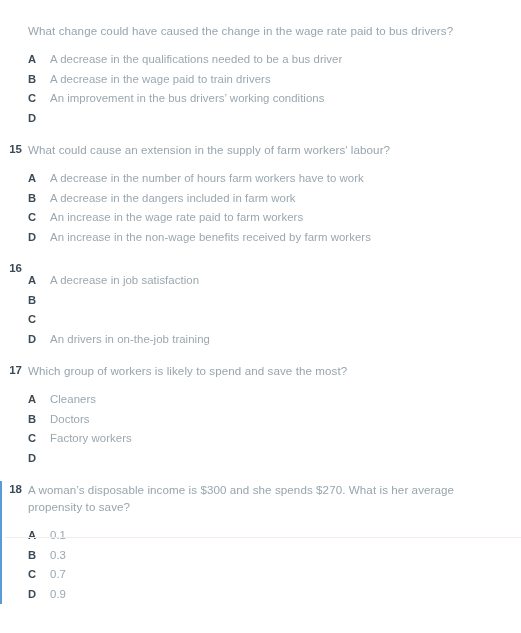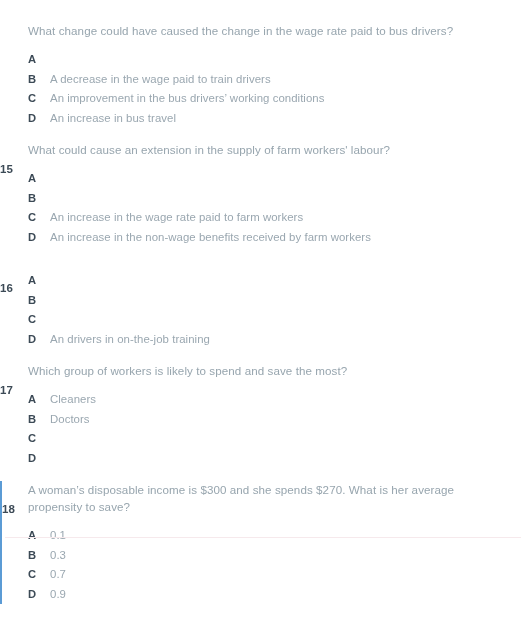--- a/index.html
+++ b/index.html
@@ -24,26 +24,26 @@
   .question {
     position: relative;
     display: flex;
     align-items: flex-start;
     padding: 0;
     margin: 0;
   }
   .q-number {
     width: 22px;
     min-width: 22px;
+    text-align: right;
     font-size: 11.5px;
     font-weight: bold;
     color: #3c4a56;
     line-height: 17px;
     padding-top: 0;
-    margin-top: 20px;
   }
   .q-body {
     margin-left: 6px;
     flex: 1;
   }
   .q-stem {
     font-size: 11.6px;
     color: #97a5ae;
     line-height: 17px;
     letter-spacing: 0.08px;
@@ -99,49 +99,51 @@
 <div class="sheet">
   <div class="spacer-top"></div>
 
   <div class="question">
     <div class="q-number"></div>
     <div class="q-body">
       <div class="q-stem">What change could have caused the change in the wage rate paid to bus drivers?</div>
       <div class="options">
         <div class="option">
           <div class="opt-letter">A</div>
+          <div class="opt-text">A decrease in the qualifications needed to be a bus driver</div>
         </div>
         <div class="option">
           <div class="opt-letter">B</div>
           <div class="opt-text">A decrease in the wage paid to train drivers</div>
         </div>
         <div class="option">
           <div class="opt-letter">C</div>
           <div class="opt-text">An improvement in the bus drivers’ working conditions</div>
         </div>
         <div class="option">
           <div class="opt-letter">D</div>
-          <div class="opt-text">An increase in bus travel</div>
         </div>
       </div>
     </div>
   </div>
 
   <div class="block-gap"></div>
 
   <div class="question">
     <div class="q-number">15</div>
     <div class="q-body">
       <div class="q-stem">What could cause an extension in the supply of farm workers' labour?</div>
       <div class="options">
         <div class="option">
           <div class="opt-letter">A</div>
-        </div>
-        <div class="option">
-          <div class="opt-letter">B</div>
+          <div class="opt-text">A decrease in the number of hours farm workers have to work</div>
+        </div>
+        <div class="option">
+          <div class="opt-letter">B</div>
+          <div class="opt-text">A decrease in the dangers included in farm work</div>
         </div>
         <div class="option">
           <div class="opt-letter">C</div>
           <div class="opt-text">An increase in the wage rate paid to farm workers</div>
         </div>
         <div class="option">
           <div class="opt-letter">D</div>
           <div class="opt-text">An increase in the non-wage benefits received by farm workers</div>
         </div>
       </div>
@@ -149,20 +151,21 @@
   </div>
 
   <div class="block-gap"></div>
 
   <div class="question">
     <div class="q-number">16</div>
     <div class="q-body">
       <div class="options">
         <div class="option">
           <div class="opt-letter">A</div>
+          <div class="opt-text">A decrease in job satisfaction</div>
         </div>
         <div class="option">
           <div class="opt-letter">B</div>
         </div>
         <div class="option">
           <div class="opt-letter">C</div>
         </div>
         <div class="option">
           <div class="opt-letter">D</div>
           <div class="opt-text">An drivers in on-the-job training</div>
@@ -181,20 +184,21 @@
         <div class="option">
           <div class="opt-letter">A</div>
           <div class="opt-text">Cleaners</div>
         </div>
         <div class="option">
           <div class="opt-letter">B</div>
           <div class="opt-text">Doctors</div>
         </div>
         <div class="option">
           <div class="opt-letter">C</div>
+          <div class="opt-text">Factory workers</div>
         </div>
         <div class="option">
           <div class="opt-letter">D</div>
         </div>
       </div>
     </div>
   </div>
 
   <div class="block-gap"></div>
 

